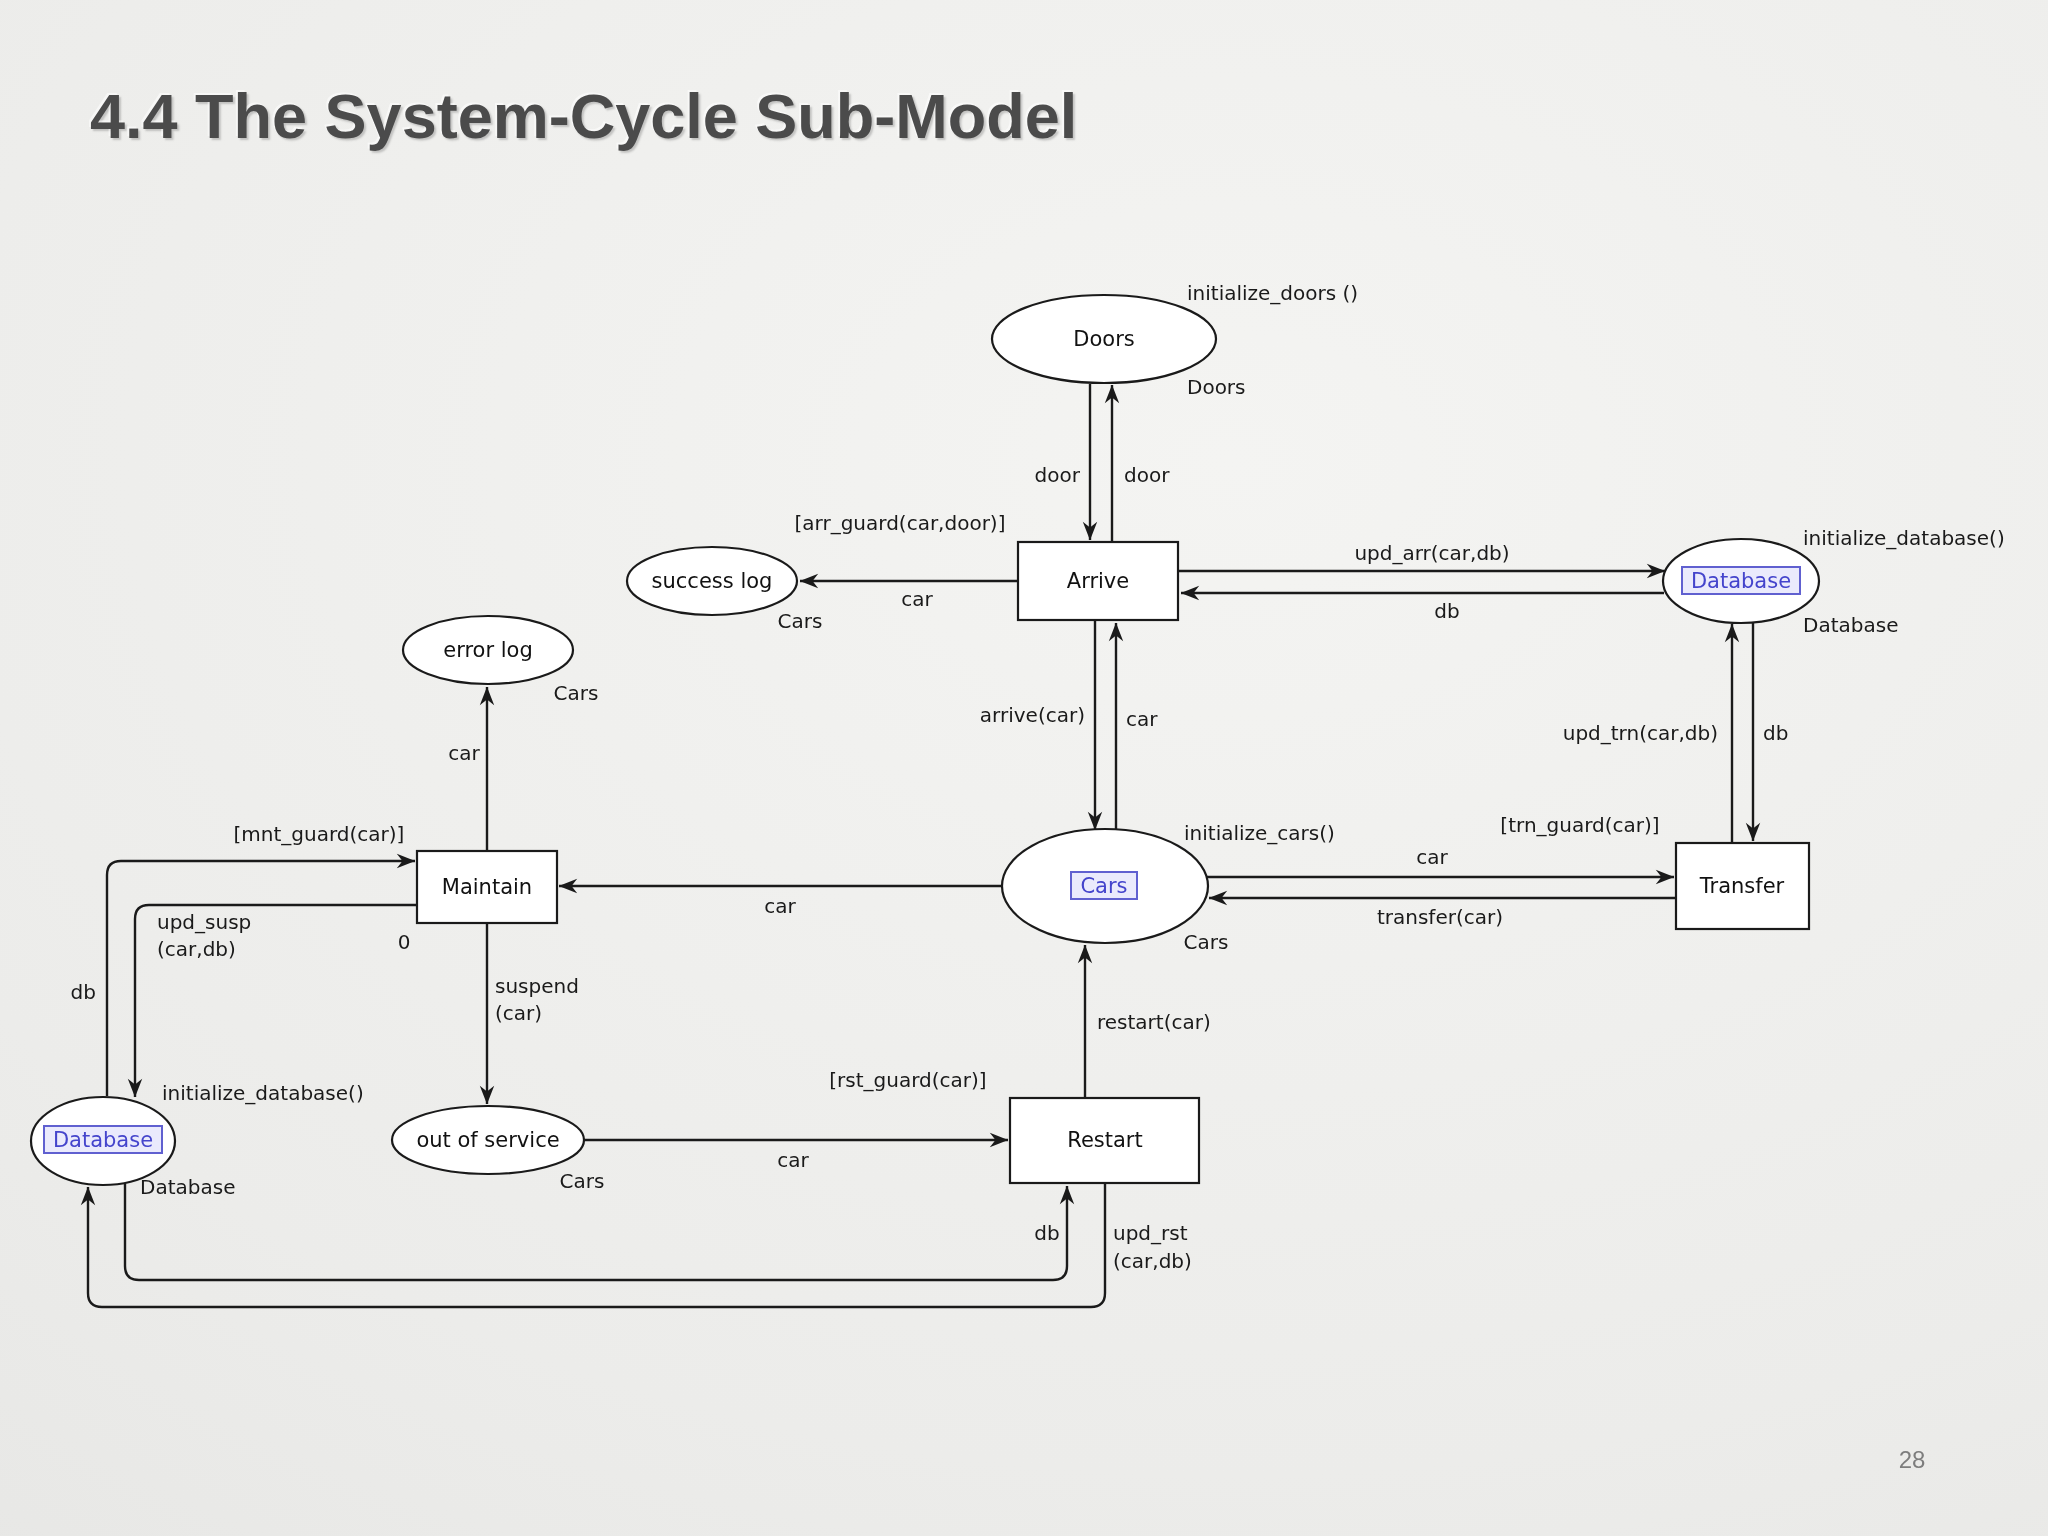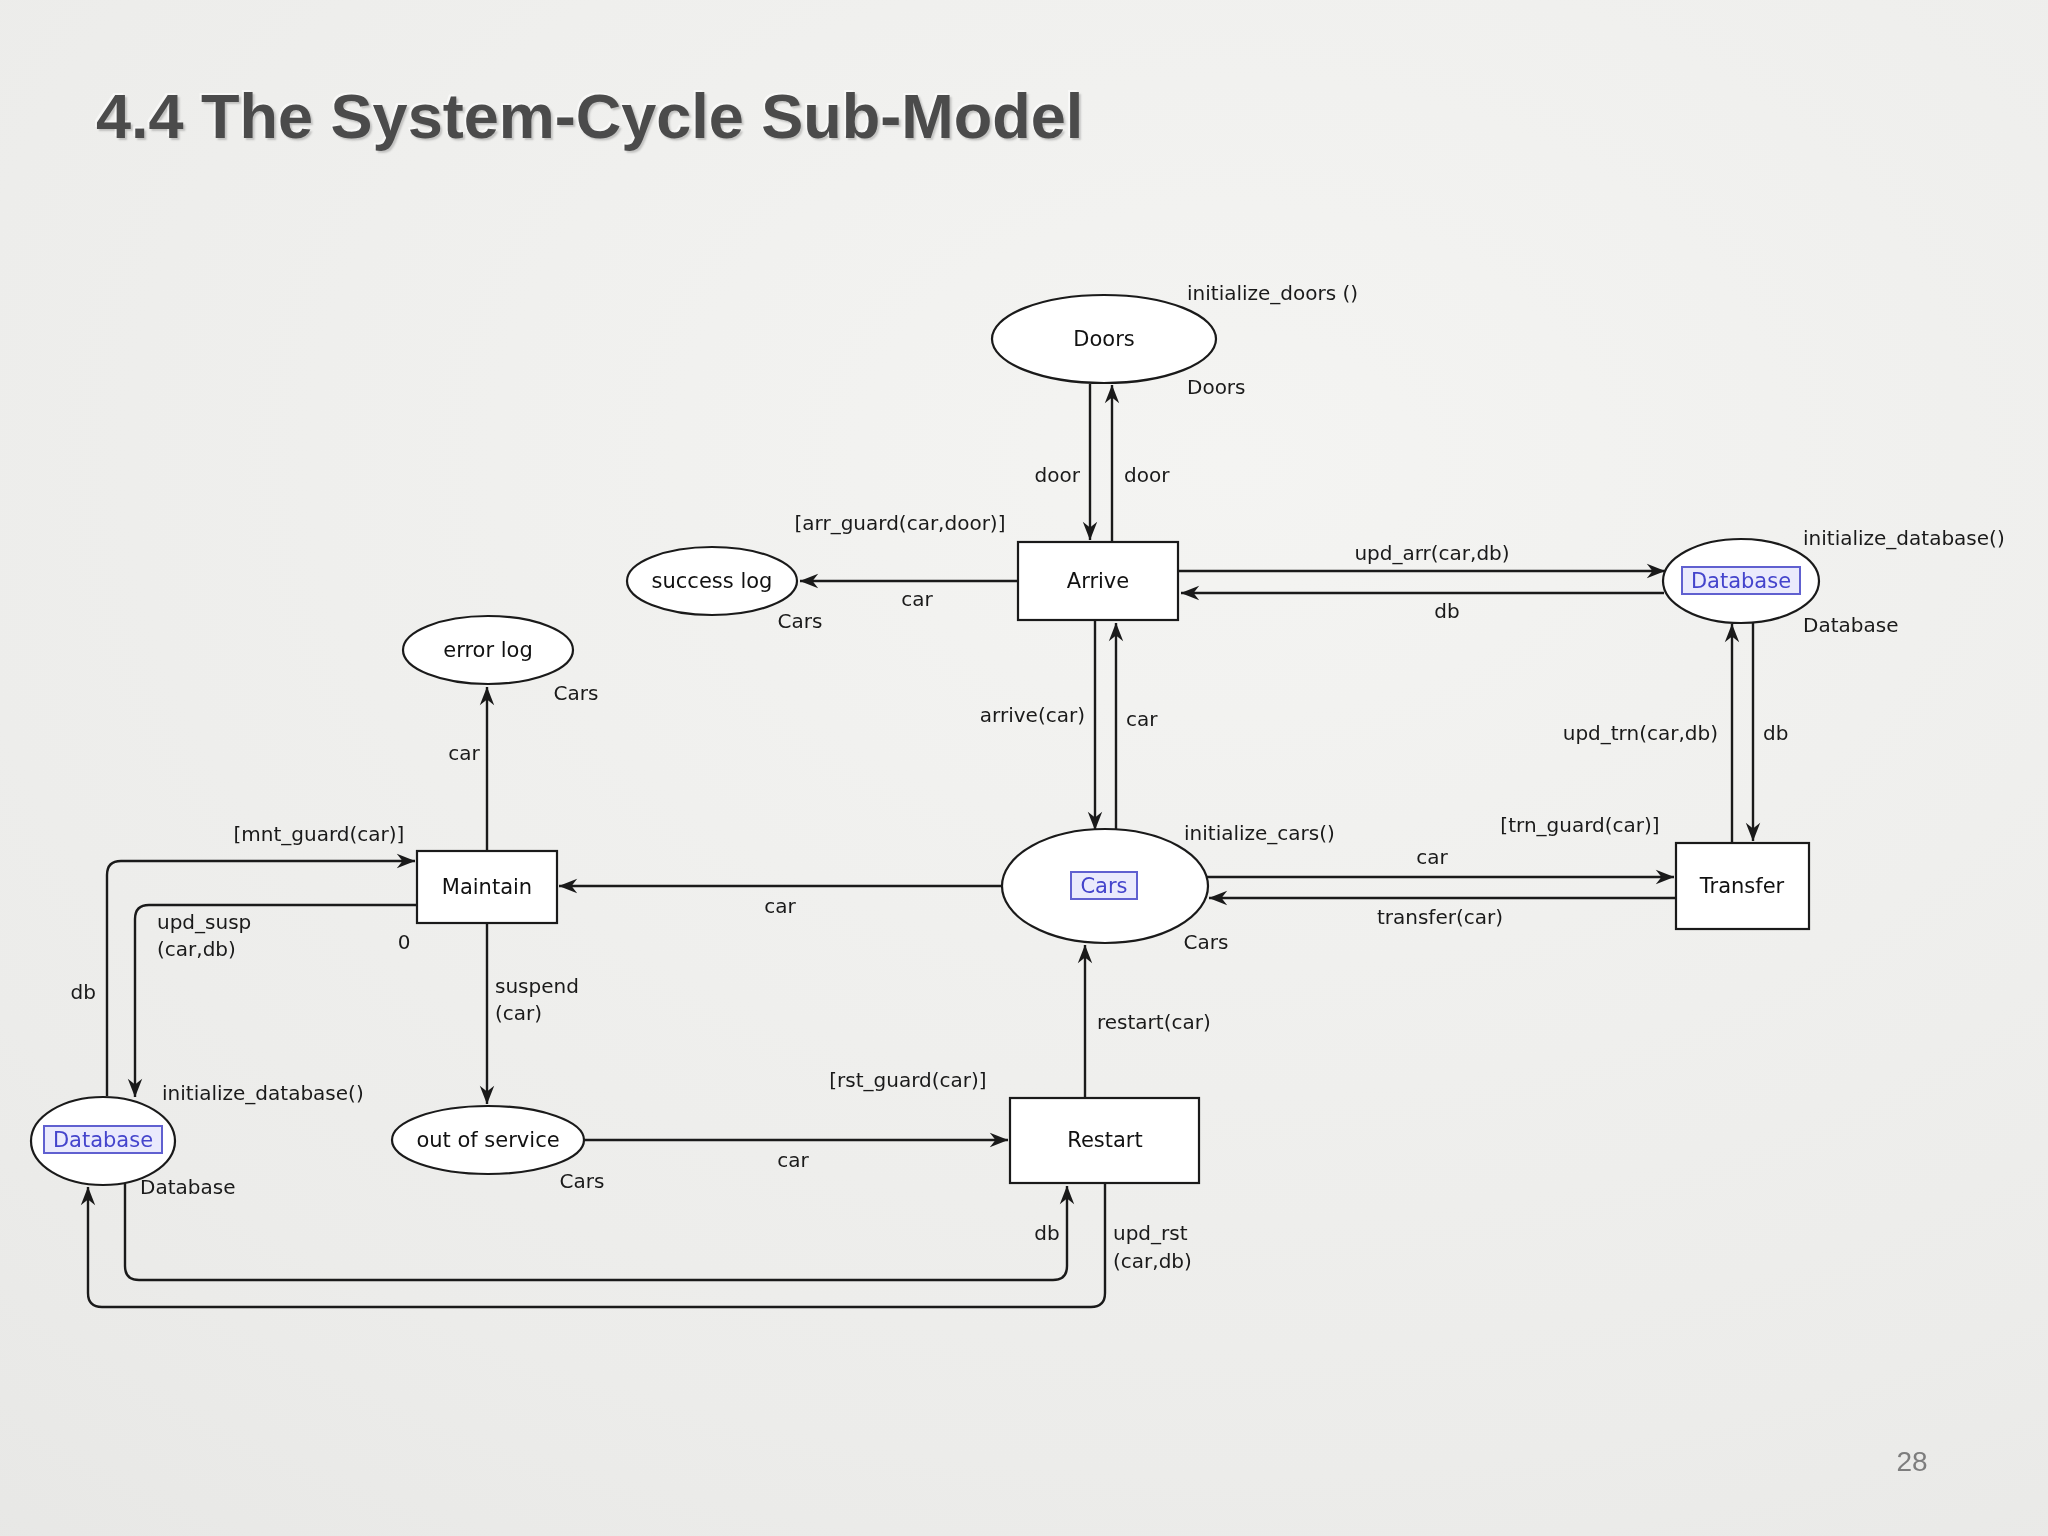--- a/index.html
+++ b/index.html
@@ -2,28 +2,28 @@
 <html style="--background: #ebebe9; --stroke: #1a1a1a; --title-color: #4b4b4b; --node-fill: #ffffff; --fusion-fill: #eaeafc; --fusion-border: #6060d0; --fusion-text: #4444cc; --page-number-color: #7d7d7d;"><head>
 <meta charset="utf-8">
 <style>
   html,body { margin:0; padding:0; }
   body { background:#ffffff; font-family:"DejaVu Sans", sans-serif; }
   .slide {
     position:relative; width:2048px; height:1536px; overflow:hidden;
     background: radial-gradient(130% 120% at 60% 30%, #f4f4f2 0%, #ececea 55%, #e2e2e0 100%);
   }
   .slide-title {
-    position:absolute; left:96px; top:82px; margin:0;
+    position:absolute; left:90px; top:82px; margin:0;
     font-family:"Liberation Sans", sans-serif; font-weight:bold; font-size:63px;
     color: var(--title-color, #4b4b4b); letter-spacing:0px; line-height:1.1;
     text-shadow: -2px -2px 0 rgba(255,255,255,0.55), 2px 2px 2px rgba(90,90,90,0.30);
   }
   .page-number {
     position:absolute; left:1872px; top:1446px; width:80px; text-align:center;
-    font-family:"Liberation Sans", sans-serif; font-size:28px;
+    font-family:"Liberation Sans", sans-serif; font-size:24px;
     color: var(--page-number-color, #7d7d7d);
   }
   svg.net { position:absolute; left:0; top:0; }
   .arc { stroke: var(--stroke, #1a1a1a); stroke-width:2.4; fill:none; }
   .node { fill: var(--node-fill, #ffffff); stroke: var(--stroke, #1a1a1a); stroke-width:2.2; }
   .arrow-head { fill: var(--stroke, #1a1a1a); }
   .lbl { font-family:"DejaVu Sans", sans-serif; font-size:20px; fill:#1a1a1a; }
   .name { font-family:"DejaVu Sans", sans-serif; font-size:21px; fill:#111111; }
   .fusion-box { fill: var(--fusion-fill, #eaeafc); stroke: var(--fusion-border, #6060d0); stroke-width:2; }
   .fusion-lbl { font-family:"DejaVu Sans", sans-serif; font-size:21px; fill: var(--fusion-text, #4444cc); }

